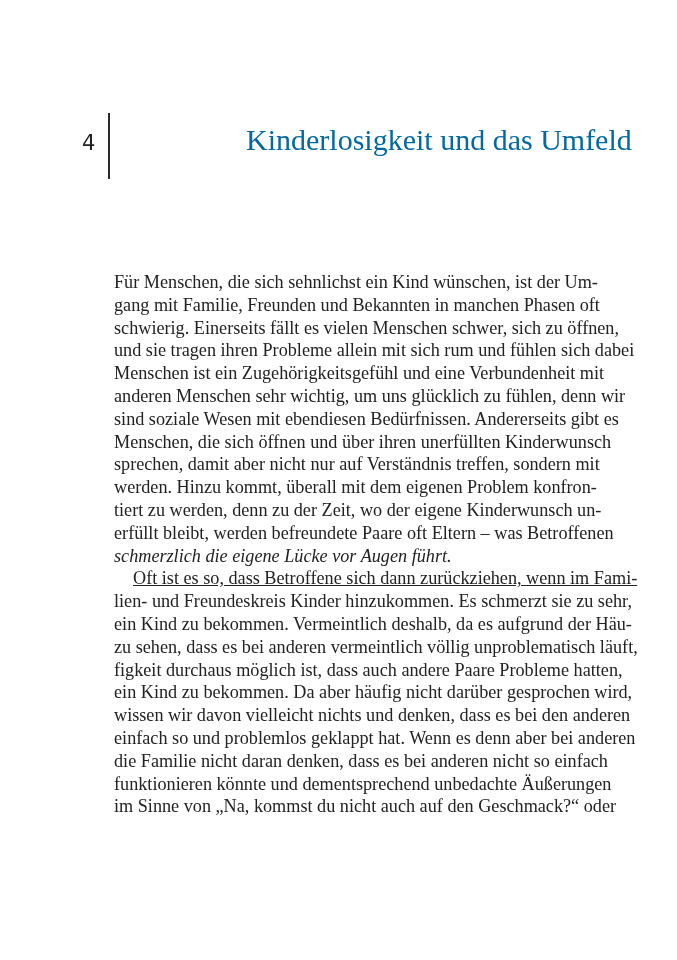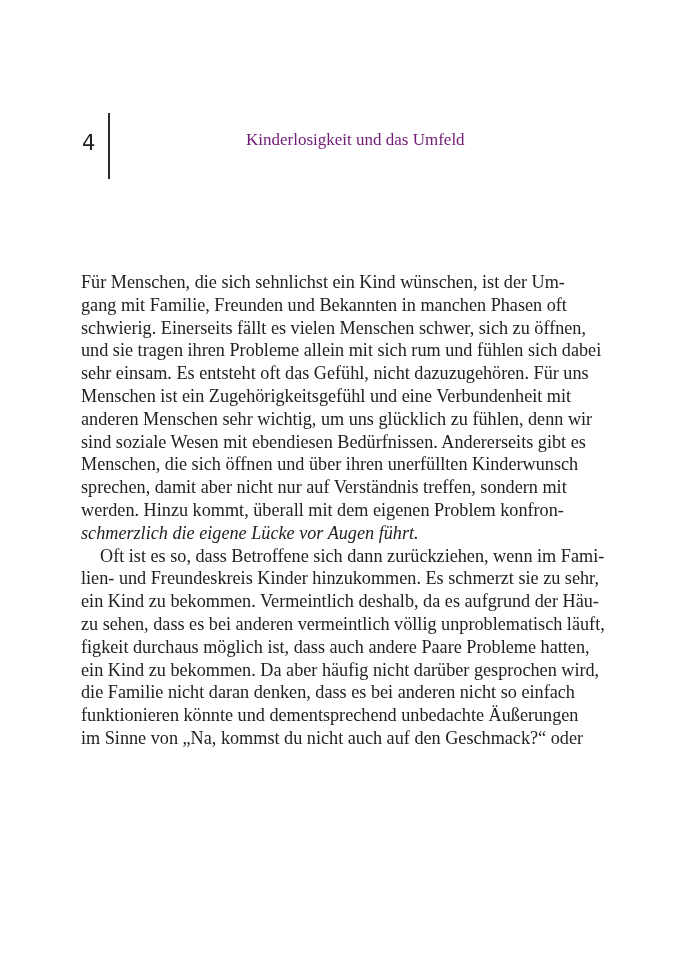--- a/index.html
+++ b/index.html
@@ -36,79 +36,84 @@
       width: 2px;
       height: 66px;
       background: #2a2a2a;
     }
     .chapter-title {
       position: absolute;
       left: 246px;
       top: 124px;
       width: 320px;
       font-family: "Liberation Serif", "DejaVu Serif", serif;
-      font-size: 17px;
+      font-size: 30px;
       line-height: 32px;
-      color: #701a75;
+      color: #0369a1;
       white-space: nowrap;
     }
     .body-text {
       position: absolute;
       left: 81px;
       top: 271px;
       width: 480px;
       font-family: "Liberation Serif", "DejaVu Serif", serif;
       font-size: 18.2px;
       line-height: 22.8px;
       color: #222222;
     }
     .line {
       display: block;
       text-align: justify;
       text-align-last: justify;
       white-space: nowrap;
       height: 22.8px;
       overflow: visible;
+      margin-left: 33px;
     }
     .line.last {
       text-align-last: left;
       font-style: italic;
     }
     .line.indent {
       text-indent: 19px;
+      text-decoration: underline;
     }
   </style>
 </head>
 <body>
 
 <div class="page">
   <div class="chapter-number">4</div>
   <div class="chapter-rule"></div>
   <div class="chapter-title">Kinderlosigkeit und das Umfeld</div>
 
   <div class="body-text">
     <div class="paragraph">
       <span class="line">Für Menschen, die sich sehnlichst ein Kind wünschen, ist der Um-</span>
       <span class="line">gang mit Familie, Freunden und Bekannten in manchen Phasen oft</span>
       <span class="line">schwierig. Einerseits fällt es vielen Menschen schwer, sich zu öffnen,</span>
       <span class="line">und sie tragen ihren Probleme allein mit sich rum und fühlen sich dabei</span>
-      <span class="line">sehr einsam. Es entsteht oft das Gefühl, nicht dazuzugehören. Für uns</span>
       <span class="line">Menschen ist ein Zugehörigkeitsgefühl und eine Verbundenheit mit</span>
       <span class="line">anderen Menschen sehr wichtig, um uns glücklich zu fühlen, denn wir</span>
       <span class="line">sind soziale Wesen mit ebendiesen Bedürfnissen. Andererseits gibt es</span>
       <span class="line">Menschen, die sich öffnen und über ihren unerfüllten Kinderwunsch</span>
       <span class="line">sprechen, damit aber nicht nur auf Verständnis treffen, sondern mit</span>
       <span class="line">werden. Hinzu kommt, überall mit dem eigenen Problem konfron-</span>
+      <span class="line">tiert zu werden, denn zu der Zeit, wo der eigene Kinderwunsch un-</span>
+      <span class="line">erfüllt bleibt, werden befreundete Paare oft Eltern – was Betroffenen</span>
       <span class="line last">schmerzlich die eigene Lücke vor Augen führt.</span>
     </div>
     <div class="paragraph">
       <span class="line indent">Oft ist es so, dass Betroffene sich dann zurückziehen, wenn im Fami-</span>
       <span class="line">lien- und Freundeskreis Kinder hinzukommen. Es schmerzt sie zu sehr,</span>
       <span class="line">ein Kind zu bekommen. Vermeintlich deshalb, da es aufgrund der Häu-</span>
       <span class="line">zu sehen, dass es bei anderen vermeintlich völlig unproblematisch läuft,</span>
       <span class="line">figkeit durchaus möglich ist, dass auch andere Paare Probleme hatten,</span>
       <span class="line">ein Kind zu bekommen. Da aber häufig nicht darüber gesprochen wird,</span>
+      <span class="line">wissen wir davon vielleicht nichts und denken, dass es bei den anderen</span>
+      <span class="line">einfach so und problemlos geklappt hat. Wenn es denn aber bei anderen</span>
       <span class="line">die Familie nicht daran denken, dass es bei anderen nicht so einfach</span>
       <span class="line">funktionieren könnte und dementsprechend unbedachte Äußerungen</span>
       <span class="line">im Sinne von „Na, kommst du nicht auch auf den Geschmack?“ oder</span>
     </div>
   </div>
 </div>
 
 </body></html>

